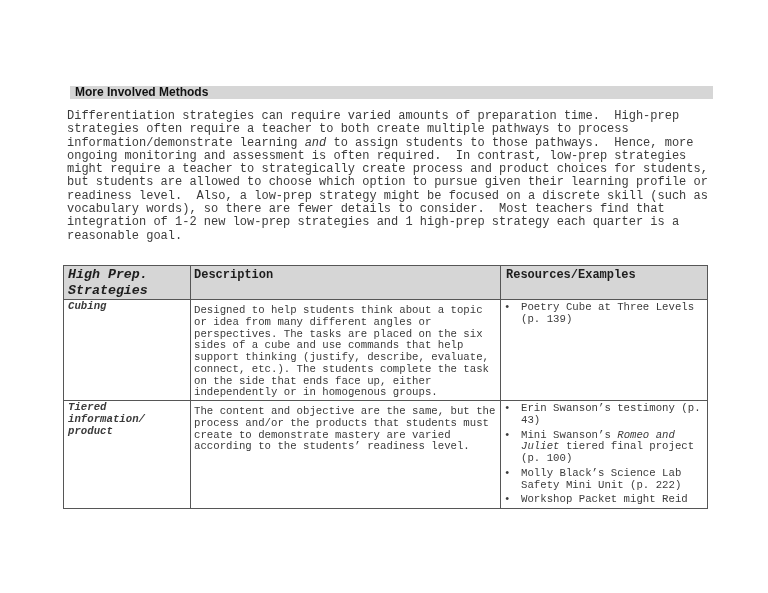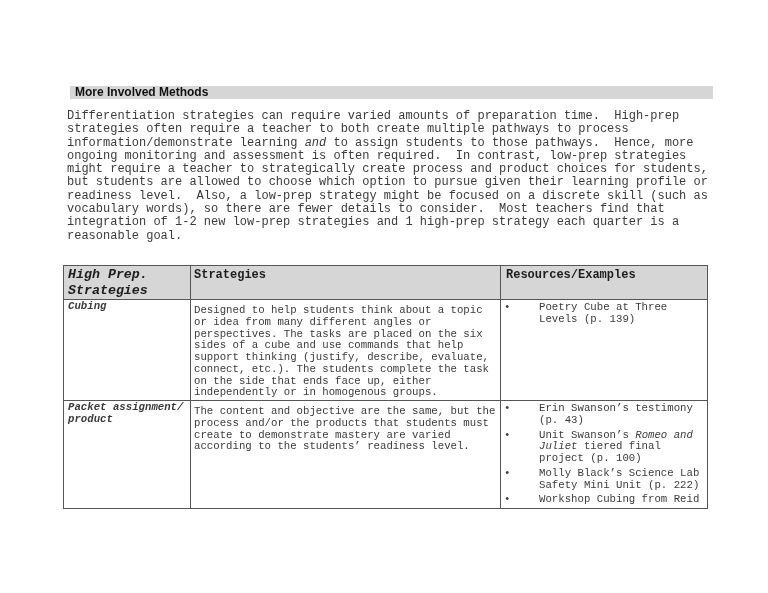--- a/index.html
+++ b/index.html
@@ -56,21 +56,21 @@
   td.td-strategy{font-weight:bold;white-space:pre-line;padding:1px 2px 1px 4px;font-style:italic;}
   td.td-desc{padding:5px 1px 1px 3px;}
   td.td-res{padding:2px 2px 2px 0;}
 
   .bullet-item{display:flex;margin-bottom:3px;}
   .bullet-item:last-child{margin-bottom:0;}
   .bullet-marker{
     flex:none;width:20px;box-sizing:border-box;padding-left:3px;
     font-size:10.7px;line-height:11.75px;
   }
-  .bullet-text{flex:1 1 auto;min-width:0;margin-left:18px;}
+  .bullet-text{flex:1 1 auto;min-width:0;}
 </style>
 </head>
 <body>
 
 <div class="page">
 
   <div class="heading-bar">
     <span>More Involved Methods</span>
   </div>
 
@@ -78,54 +78,54 @@
 
   <table class="stable">
     <colgroup>
         <col class="c1">
         <col class="c2">
         <col class="c3">
       </colgroup>
     <thead>
       <tr class="hrow">
         <th class="th-strategy">High Prep. Strategies</th>
-        <th class="th-desc">Strategies</th>
+        <th class="th-desc">Description</th>
         <th class="th-res">Resources/Examples</th>
       </tr>
     </thead>
     <tbody>
       <tr>
         <td class="td-strategy">Cubing</td>
         <td class="td-desc">Designed to help students think about a topic or idea from many different angles or perspectives. The tasks are placed on the six sides of a cube and use commands that help support thinking (justify, describe, evaluate, connect, etc.). The students complete the task on the side that ends face up, either independently or in homogenous groups.</td>
         <td class="td-res">
             <div class="bullet-item">
               <span class="bullet-marker">•</span>
               <span class="bullet-text"><span>Poetry Cube at Three Levels (p. 139)</span></span>
             </div>
           </td>
       </tr>
       <tr>
-        <td class="td-strategy">Packet assignment/
+        <td class="td-strategy">Tiered information/
 product</td>
         <td class="td-desc">The content and objective are the same, but the process and/or the products that students must create to demonstrate mastery are varied according to the students’ readiness level.</td>
         <td class="td-res">
             <div class="bullet-item">
               <span class="bullet-marker">•</span>
               <span class="bullet-text"><span>Erin Swanson’s testimony (p. 43)</span></span>
             </div>
             <div class="bullet-item">
               <span class="bullet-marker">•</span>
-              <span class="bullet-text"><span>Unit Swanson’s </span><span class="it">Romeo and Juliet</span><span> tiered final project (p. 100)</span></span>
+              <span class="bullet-text"><span>Mini Swanson’s </span><span class="it">Romeo and Juliet</span><span> tiered final project (p. 100)</span></span>
             </div>
             <div class="bullet-item">
               <span class="bullet-marker">•</span>
               <span class="bullet-text"><span>Molly Black’s Science Lab Safety Mini Unit (p. 222)</span></span>
             </div>
             <div class="bullet-item">
               <span class="bullet-marker">•</span>
-              <span class="bullet-text"><span>Workshop Cubing from Reid</span></span>
+              <span class="bullet-text"><span>Workshop Packet might Reid</span></span>
             </div>
           </td>
       </tr>
     </tbody>
   </table>
 
 </div>
 
 </body></html>

